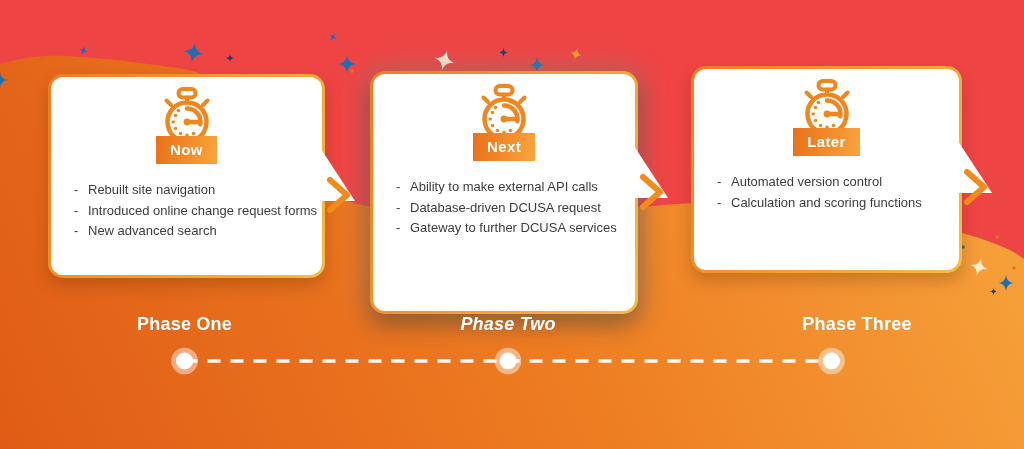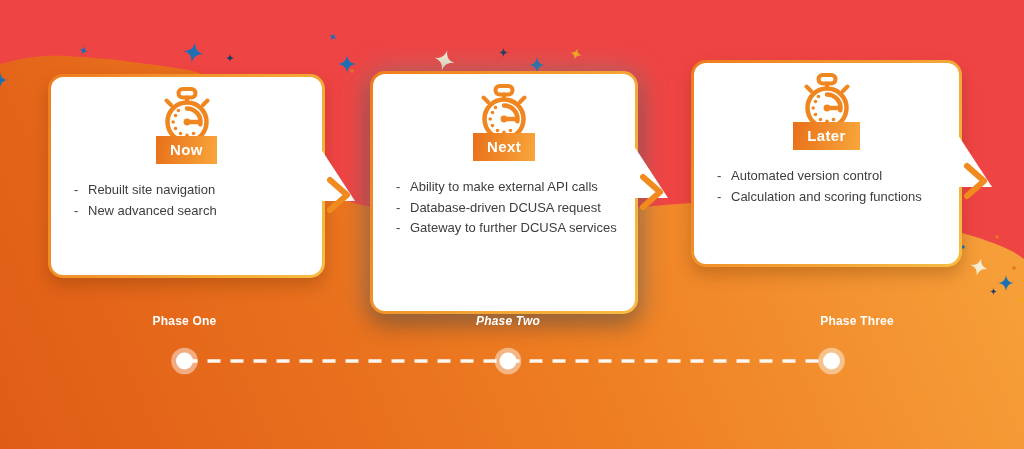--- a/index.html
+++ b/index.html
@@ -42,21 +42,21 @@
   
   .arrow-tab{
     position:absolute;right:-33px;top:72px;width:34px;height:52px;background:#fff;
     clip-path:polygon(0 0,100% 100%,0 100%);
   }
   .arrow-chevron{position:absolute;right:-31px;top:96px;width:30px;height:44px;overflow:visible;}
 
   
   .phase-label{
     position:absolute;top:314px;transform:translateX(-50%);
-    color:var(--phaseText);font-weight:bold;font-size:12px;letter-spacing:.2px;
+    color:var(--phaseText);font-weight:bold;font-size:18px;letter-spacing:.2px;
     white-space:nowrap;z-index:4;
   }
 </style>
 </head>
 <body>
 
 <div id="stage">
 
   <svg id="wave-svg" width="1024" height="449" viewBox="0 0 1024 449">
     <defs>
@@ -151,20 +151,21 @@
           <circle cx="23.5" cy="46.5" r="1.8"></circle>
           <circle cx="30" cy="48.4" r="1.8"></circle>
           <circle cx="36.5" cy="46.5" r="1.8"></circle>
           <circle cx="21.5" cy="23.5" r="1.8"></circle>
         </g>
       </svg>
     </div>
     <span class="badge">Now</span>
     <ul class="items">
           <li>Rebuilt site navigation</li>
+          <li>Introduced online change request forms</li>
           <li>New advanced search</li>
         </ul>
     <div class="arrow-tab"></div>
     <svg class="arrow-chevron" viewBox="0 0 30 40">
       <polyline points="7,5 24,20 7,35" fill="none" stroke="var(--chevron)" stroke-width="6" stroke-linecap="round" stroke-linejoin="round"></polyline>
     </svg>
   </div>
       <div class="card nowrap elevated" style="left: 370px; top: 71px; width: 268px; height: 243px;">
     <div class="icon-wrap">
       <svg width="60" height="58" viewBox="0 0 60 58">
@@ -193,21 +194,21 @@
     <ul class="items">
           <li>Ability to make external API calls</li>
           <li>Database-driven DCUSA request</li>
           <li>Gateway to further DCUSA services</li>
         </ul>
     <div class="arrow-tab"></div>
     <svg class="arrow-chevron" viewBox="0 0 30 40">
       <polyline points="7,5 24,20 7,35" fill="none" stroke="var(--chevron)" stroke-width="6" stroke-linecap="round" stroke-linejoin="round"></polyline>
     </svg>
   </div>
-      <div class="card wrap3" style="left: 691px; top: 60px; width: 271px; height: 207px;">
+      <div class="card wrap3" style="left: 691px; top: 66px; width: 271px; height: 207px;">
     <div class="icon-wrap">
       <svg width="60" height="58" viewBox="0 0 60 58">
         <g fill="none" stroke="var(--icon)" stroke-width="4" stroke-linecap="round">
           <rect x="21.5" y="2" width="17" height="8.5" rx="4.2"></rect>
           <line x1="30" y1="10.5" x2="30" y2="15"></line>
           <line x1="9.5" y1="13.5" x2="14" y2="18"></line>
           <line x1="50.5" y1="13.5" x2="46" y2="18"></line>
           <circle cx="30" cy="35" r="19.5" stroke-width="4.5"></circle>
           <path d="M30,21.5 A13.5,13.5 0 0 1 43.3,37.3" stroke-width="4.5"></path>
           <line x1="30" y1="35" x2="42.5" y2="35" stroke-width="4.5"></line>

